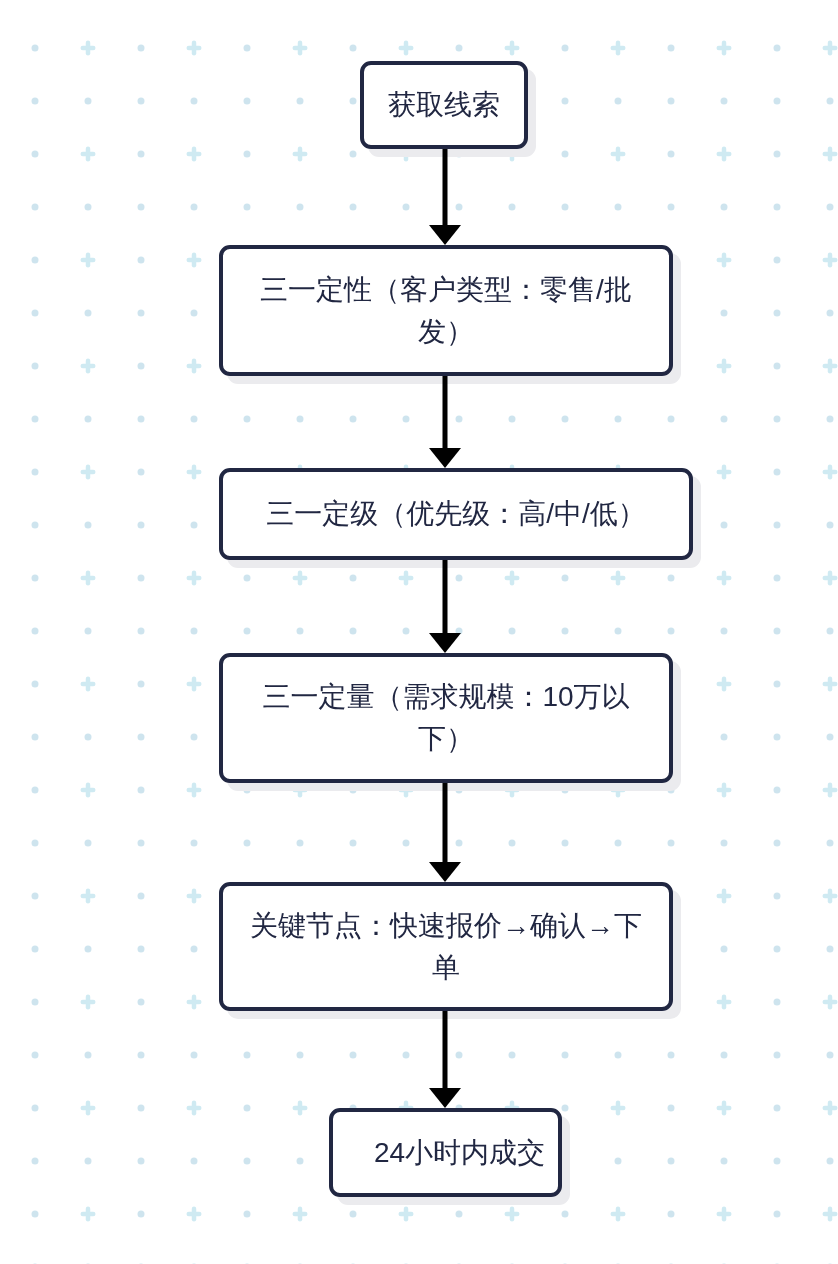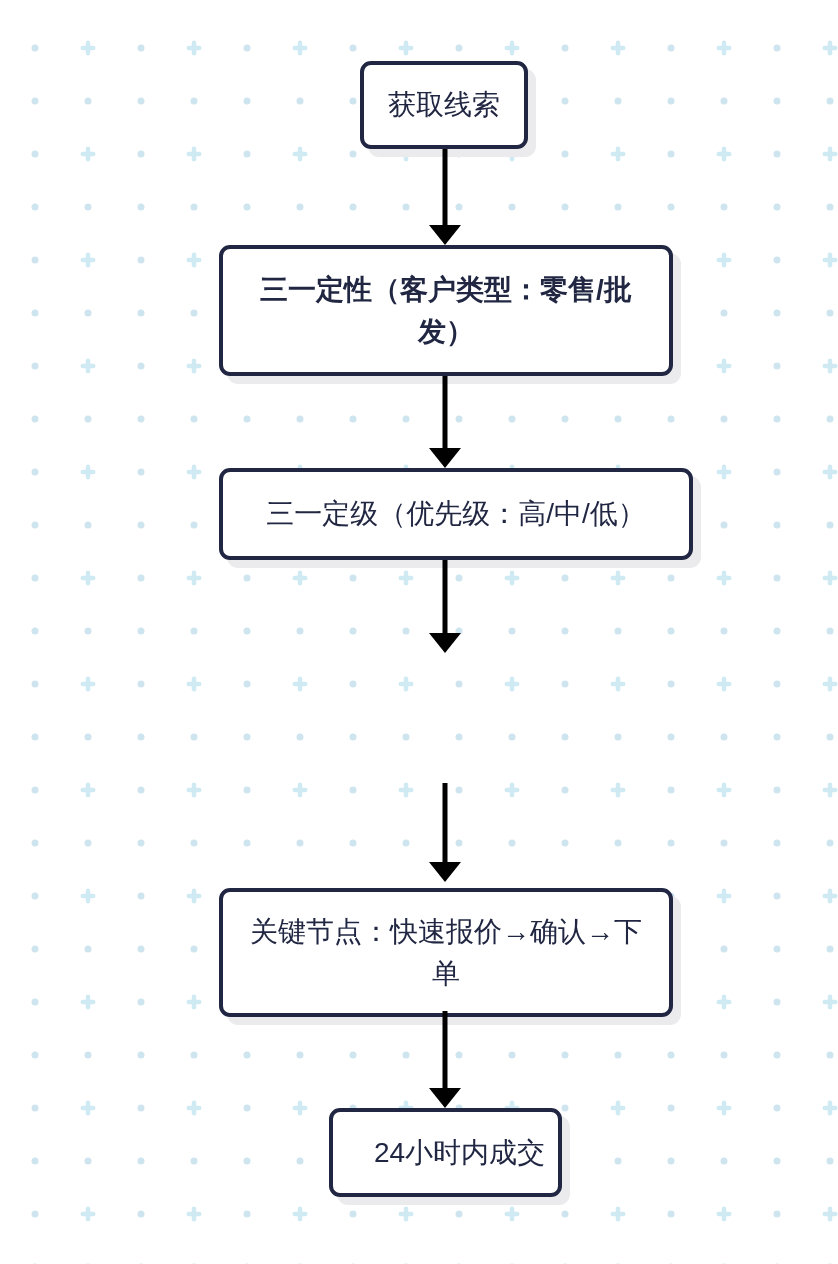--- a/index.html
+++ b/index.html
@@ -69,30 +69,33 @@
         <rect class="pplus" x="80.5" y="45.75" width="15" height="4.5" rx="2.25"></rect>
       </pattern>
     </defs>
     <rect width="838" height="1264" fill="url(#bgp)"></rect>
   </svg>
 
   <div class="node narrow" style="left:360px; top:61px; width:168px; height:88px;">
     <span>获取线索</span>
   </div>
 
-  <div class="node" style="left:219px; top:245px; width:454px; height:131px;font-weight:bold;">
+  <div class="node" style="left:219px; top:245px; width:454px; height:131px;">
     <span>三一定性（客户类型：零售/批发）</span>
   </div>
 
   <div class="node" style="left:219px; top:468px; width:474px; height:92px;">
     <span>三一定级（优先级：高/中/低）</span>
   </div>
 
+  <div class="node" style="left:219px; top:653px; width:454px; height:130px;">
+    <span>三一定量（需求规模：10万以下）</span>
+  </div>
 
-  <div class="node" style="left:219px; top:882px; width:454px; height:129px;margin-top:6px;">
+  <div class="node" style="left:219px; top:882px; width:454px; height:129px;">
     <span>关键节点：快速报价→确认→下单</span>
   </div>
 
   <div class="node narrow" style="left:329px; top:1108px; width:233px; height:89px;padding-left:36px;">
     <span>24小时内成交</span>
   </div>
 
   <div class="arrow" style="left:429px; top:149px; height:96px;">
     <div class="stem"></div>
     <div class="head"></div>

